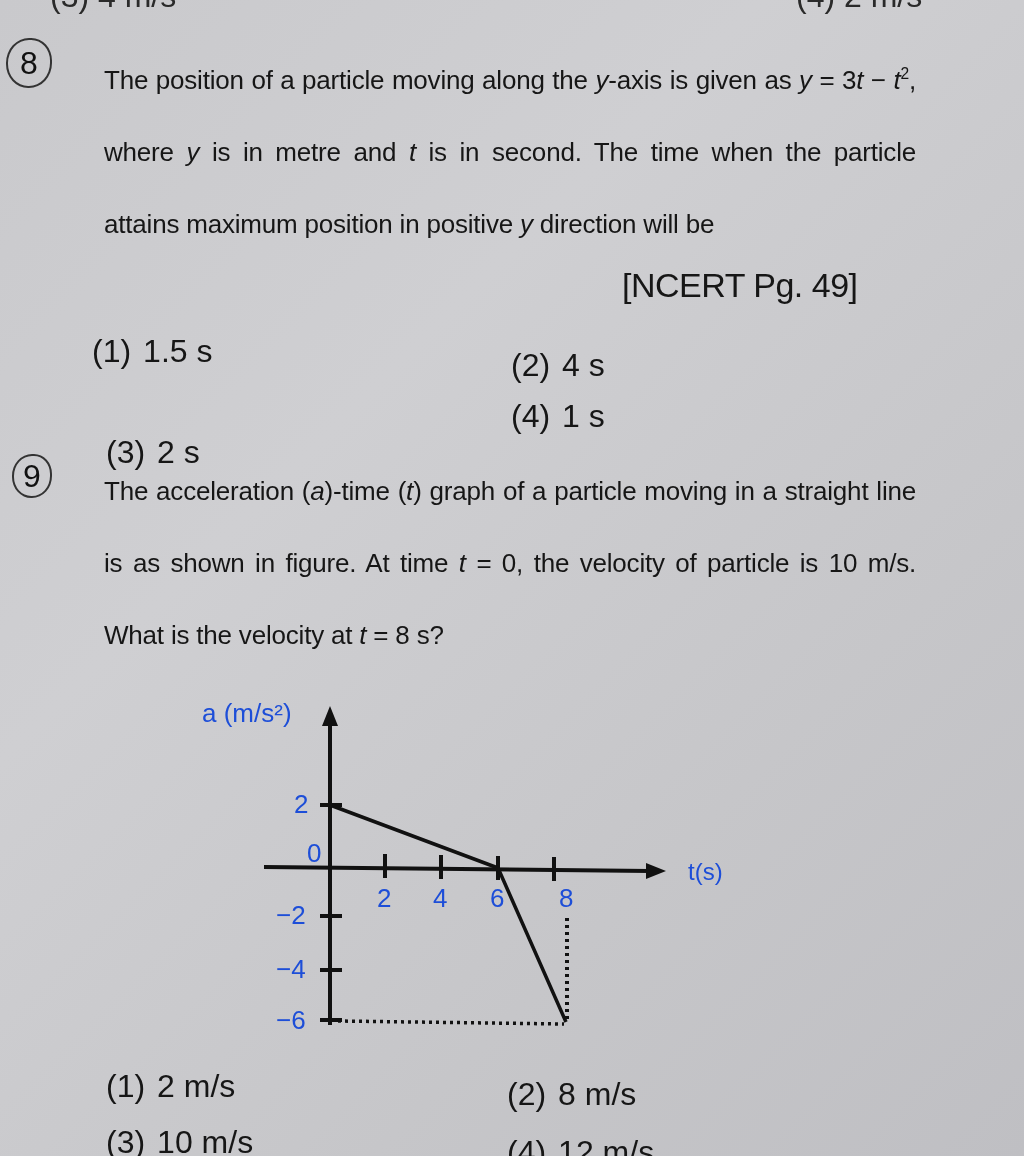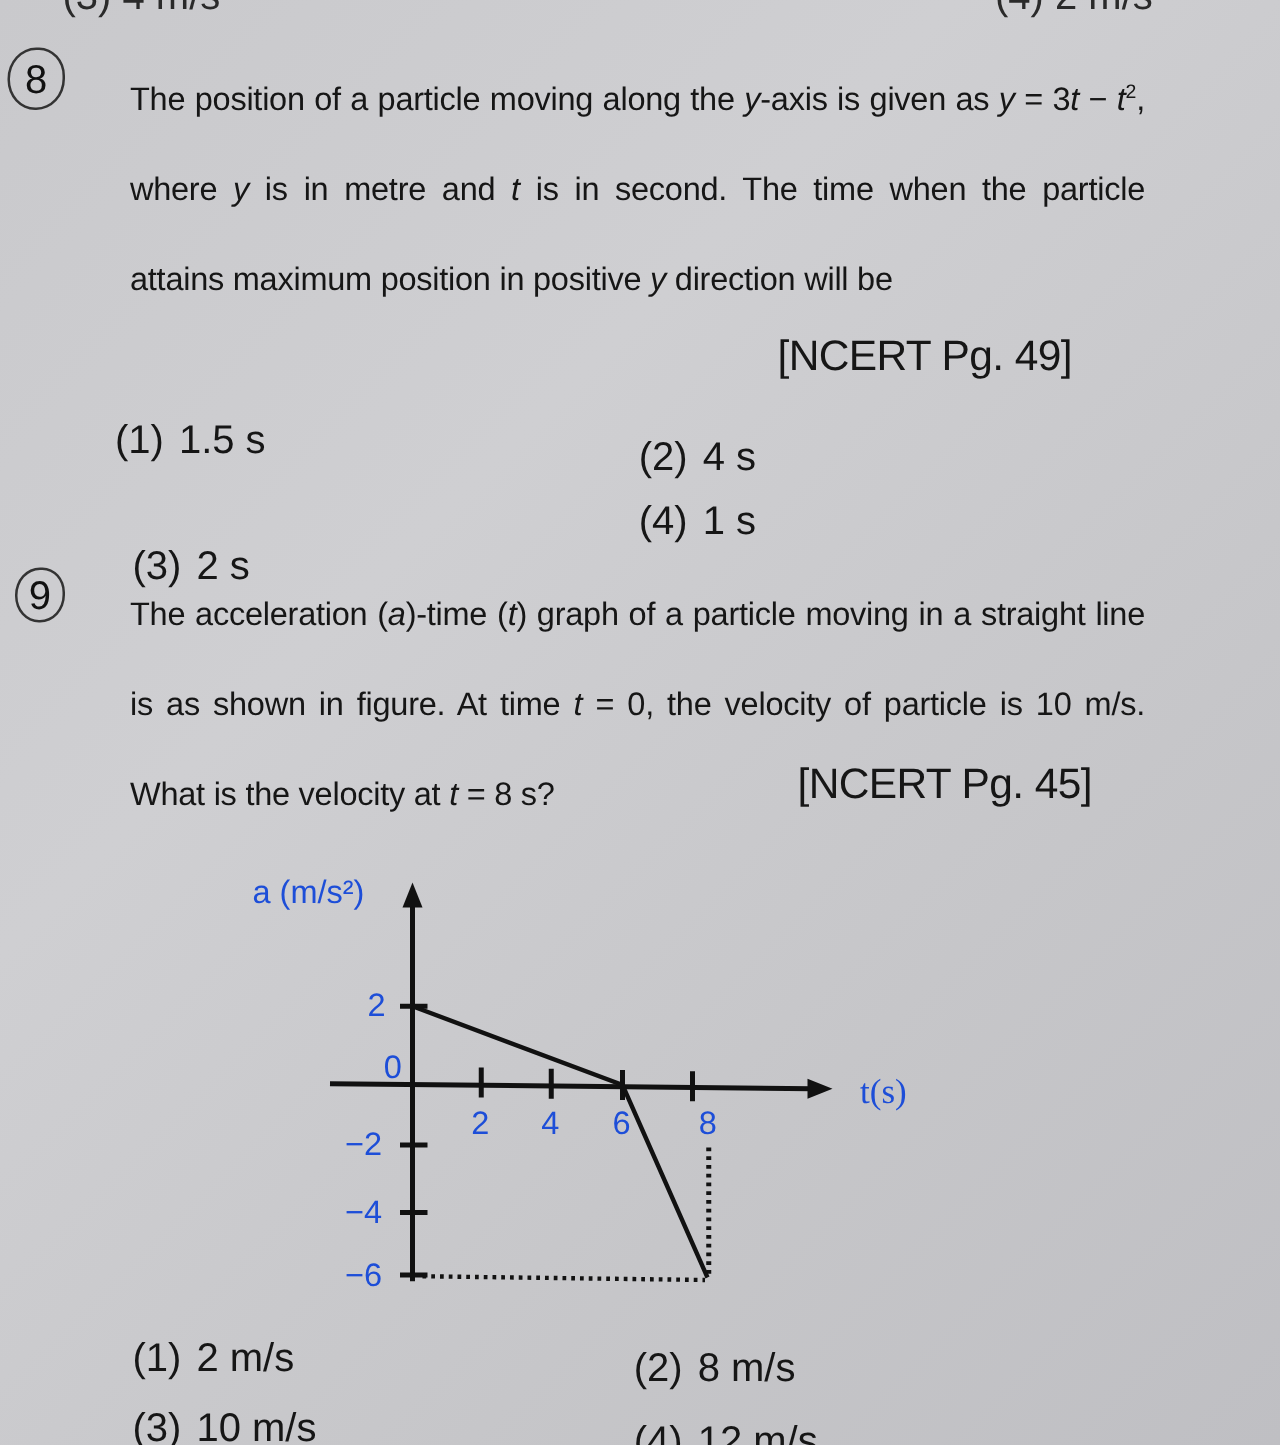--- a/index.html
+++ b/index.html
@@ -104,21 +104,20 @@
   <div class="opt" style="top:398px; left:106px;margin-top:36px;">
     <span class="num">(3)</span><span>2 s</span>
   </div>
   <div class="opt" style="top:398px; left:511px;">
     <span class="num">(4)</span><span>1 s</span>
   </div>
 
   <div class="qnum" style="top:454px; width:36px; height:40px; line-height:40px; left:12px;">9</div>
   <div class="qtext" style="top:455px;"><span>The acceleration (</span><i>a</i><span>)-time (</span><i>t</i><span>) graph of a particle moving in a straight line is as shown in figure. At time </span><i>t</i><span> = 0, the velocity of particle is 10 m/s. What is the velocity at </span><i>t</i><span> = 8 s?</span></div>
 
-  <div class="ref" style="top:608px; left:638px;">[NCERT Pg. 45]</div>
 
   <div class="graph">
     <svg width="560" height="360" viewBox="0 0 560 360">
 
       <line x1="150" y1="345" x2="150" y2="40" stroke="#111" stroke-width="4"></line>
       <polygon points="150,26 142,46 158,46" fill="#111"></polygon>
 
       <line x1="84" y1="187" x2="470" y2="191" stroke="#111" stroke-width="4"></line>
       <polygon points="486,191 466,183 466,199" fill="#111"></polygon>
 
@@ -131,21 +130,21 @@
       <line x1="140" y1="236" x2="162" y2="236" stroke="#111" stroke-width="4"></line>
       <line x1="140" y1="290" x2="162" y2="290" stroke="#111" stroke-width="4"></line>
       <line x1="140" y1="340" x2="162" y2="340" stroke="#111" stroke-width="4"></line>
 
       <polyline points="150,125 318,188 386,342" fill="none" stroke="#111" stroke-width="3.5"></polyline>
 
       <line x1="387" y1="238" x2="387" y2="340" stroke="#111" stroke-width="4" stroke-dasharray="3,4"></line>
       <line x1="158" y1="341" x2="384" y2="344" stroke="#111" stroke-width="3.5" stroke-dasharray="3,4"></line>
     </svg>
     <div class="glabel" style="left:22px; top:18px;">a (m/s²)</div>
-    <div class="glabel" style="left:508px; top:178px; font-size:28px;font-family:Liberation Serif, serif;">t(s)</div>
+    <div class="glabel" style="left:508px; top:178px; font-size:24px;">t(s)</div>
     <div class="glabel" style="left:114px; top:109px;">2</div>
     <div class="glabel" style="left:127px; top:158px;">0</div>
     <div class="glabel" style="left:96px; top:220px;">−2</div>
     <div class="glabel" style="left:96px; top:274px;">−4</div>
     <div class="glabel" style="left:96px; top:325px;">−6</div>
     <div class="glabel" style="left:197px; top:203px;">2</div>
     <div class="glabel" style="left:253px; top:203px;">4</div>
     <div class="glabel" style="left:310px; top:203px;">6</div>
     <div class="glabel" style="left:379px; top:203px; transform:rotate(0deg);">8</div>
   </div>

